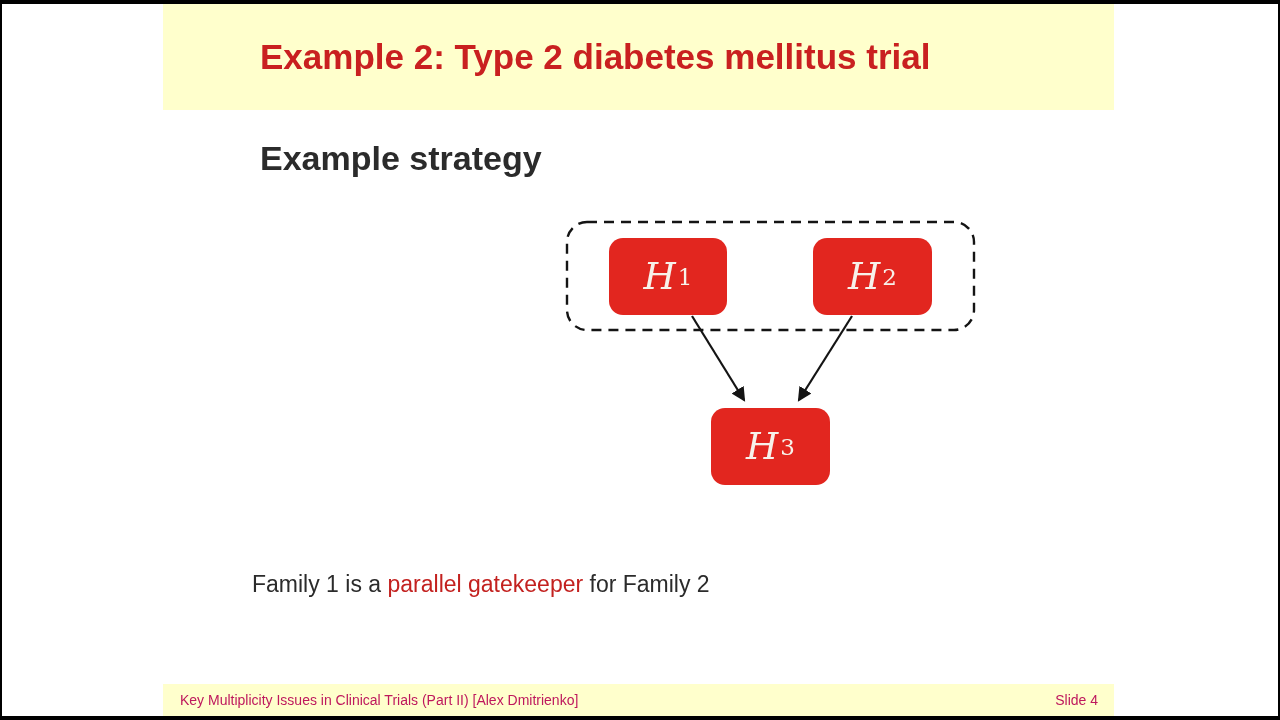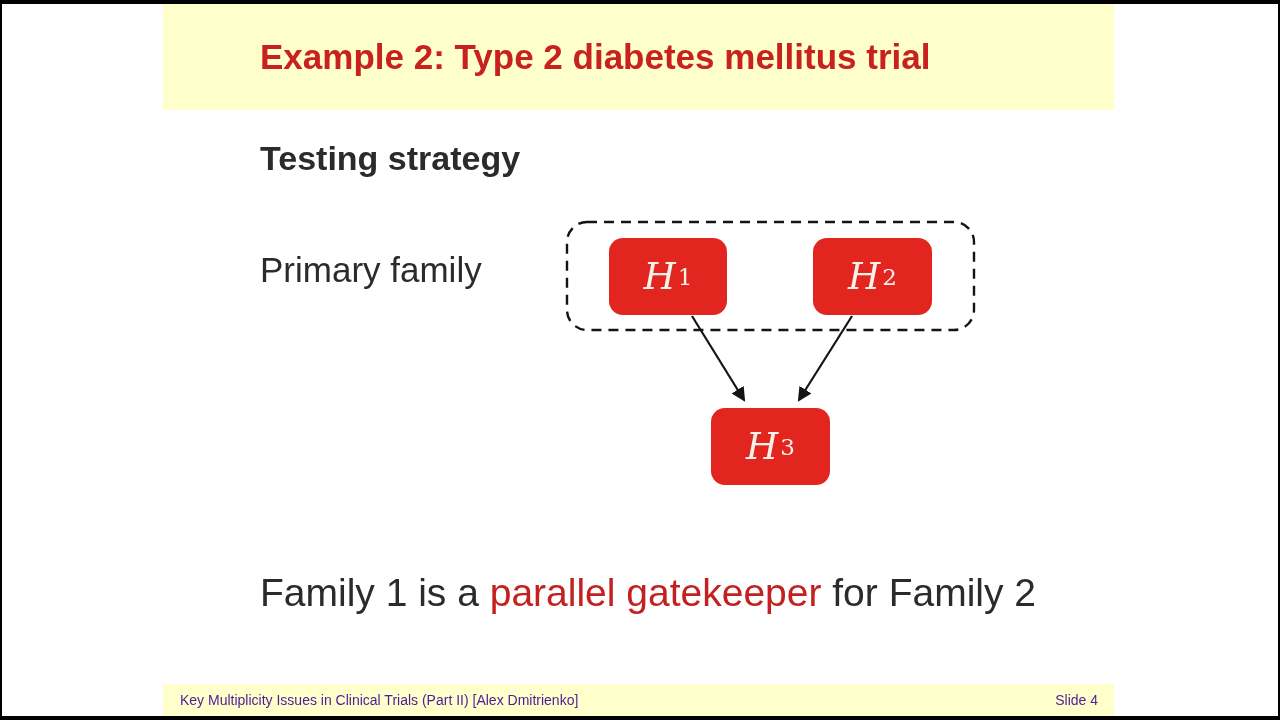--- a/index.html
+++ b/index.html
@@ -48,50 +48,49 @@
     position:absolute;display:flex;align-items:center;justify-content:center;
     background:var(--node-red);border-radius:14px;color:var(--node-text);
     font-family:"DejaVu Serif",serif;font-style:italic;font-size:37px;
   }
   .node sub{font-style:normal;font-size:23px;line-height:0;vertical-align:-8px;margin-left:2px;}
   .node-h1{left:609px;top:238px;width:118px;height:77px;}
   .node-h2{left:813px;top:238px;width:119px;height:77px;}
   .node-h3{left:711px;top:408px;width:119px;height:77px;}
 
   .note{
-    position:absolute;left:260px;top:571px;font-size:39px;line-height:1.15;
+    position:absolute;left:252px;top:571px;font-size:23px;line-height:1.15;
     color:var(--text-dark);
   }
   .note span{white-space:pre-wrap;}
   .note .highlight{color:var(--highlight-red);}
 
   .footer-band{
     position:absolute;left:163px;top:684px;width:951px;height:32px;
     background:var(--band-yellow);display:flex;align-items:center;
     justify-content:space-between;padding:0 16px 0 17px;
-    font-size:14px;color:#4c1d95;
+    font-size:14px;color:#be185d;
   }
 </style>
 </head>
 <body>
 
 <div class="stage">
 
   <div class="edge edge-top"></div>
   <div class="edge edge-bottom"></div>
   <div class="edge edge-left"></div>
   <div class="edge edge-right"></div>
 
   <div class="header-band">
     <div class="slide-title">Example 2: Type 2 diabetes mellitus trial</div>
   </div>
 
-  <div class="section-heading">Testing strategy</div>
+  <div class="section-heading">Example strategy</div>
 
-  <div class="row-label primary">Primary family</div>
 
   <svg class="diagram-svg" viewBox="0 0 1280 720">
     <defs>
       <marker id="arrowhead" viewBox="0 0 10 10" refX="8.5" refY="5" markerWidth="6.5" markerHeight="6.5" orient="auto-start-reverse">
         <path d="M0,0 L10,5 L0,10 z" fill="#141414"></path>
       </marker>
     </defs>
     <rect x="567" y="222" width="407" height="108" rx="20" fill="none" stroke="#141414" stroke-width="2.4" stroke-dasharray="10 7"></rect>
     <line x1="692" y1="316" x2="744" y2="400" stroke="#141414" stroke-width="2.2" marker-end="url(#arrowhead)"></line>
     <line x1="852" y1="316" x2="799" y2="400" stroke="#141414" stroke-width="2.2" marker-end="url(#arrowhead)"></line>

